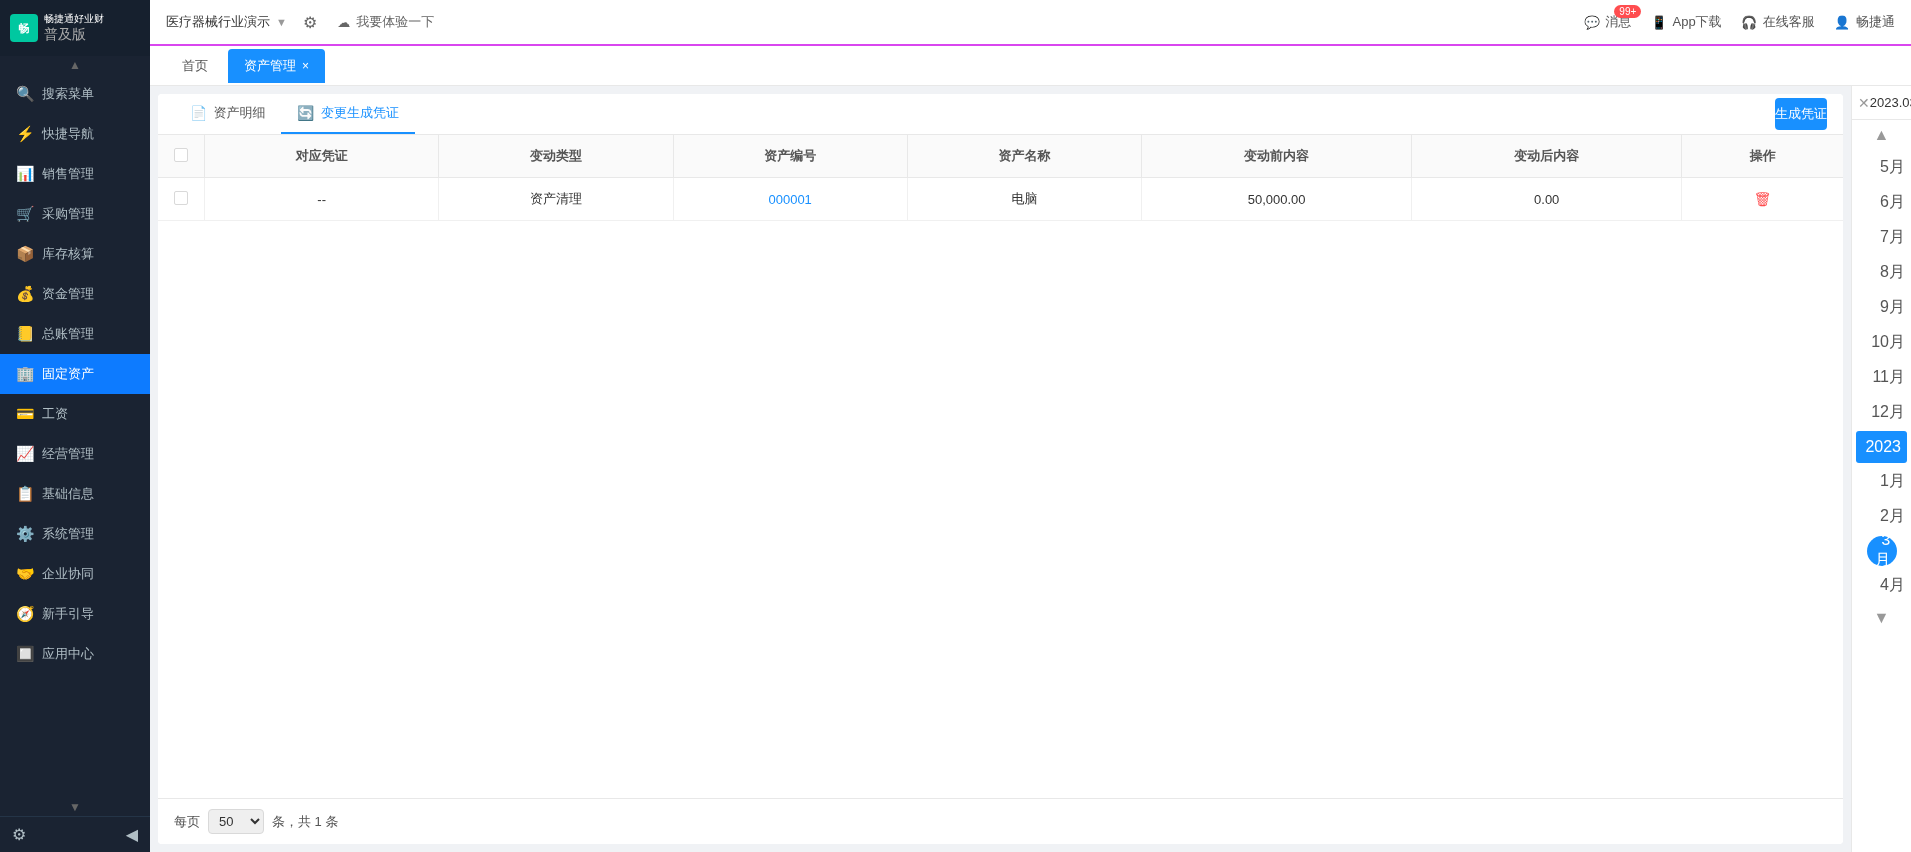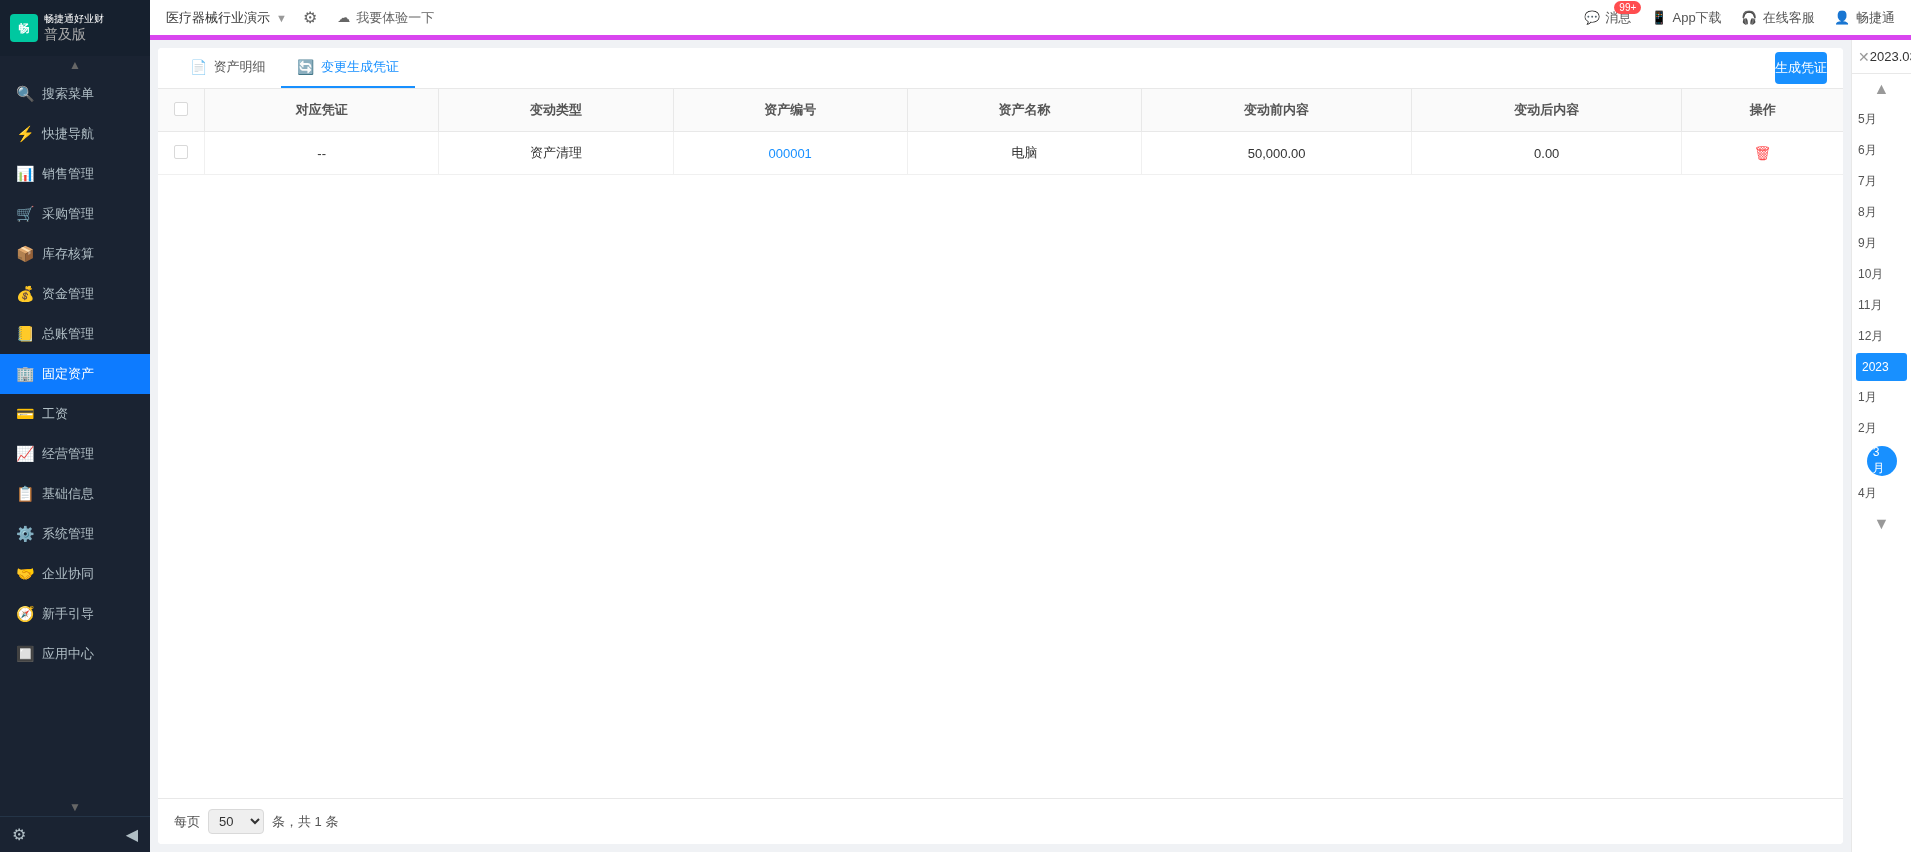--- a/index.html
+++ b/index.html
@@ -73,26 +73,26 @@
     .main {
       flex: 1;
       display: flex;
       flex-direction: column;
       min-width: 0;
       background: #f0f2f5;
     }
 
     
     .topbar {
-      height: 40px;
+      height: 46px;
       background: #fff;
       display: flex;
       align-items: center;
       padding: 0 16px;
-      border-bottom: 5px solid #d946ef;
+      border-bottom: 2px solid #d946ef;
       gap: 12px;
       flex-shrink: 0;
     }
     .topbar-company {
       display: flex;
       align-items: center;
       gap: 6px;
       color: #333;
       font-size: 13px;
       cursor: pointer;
@@ -308,22 +308,22 @@
     .right-panel-expand { cursor: pointer; color: #999; font-size: 14px; }
 
     .year-months {
       display: flex;
       flex-direction: column;
       overflow-y: auto;
       flex: 1;
     }
     .month-item {
       padding: 7px 6px;
-      font-size: 12px;
-      text-align: left;
+      font-size: 16px;
+      text-align: right;
       cursor: pointer;
       color: #555;
     }
     .month-item.active-year {
       background: #1890ff;
       color: #fff;
       border-radius: 3px;
       margin: 1px 4px;
     }
     .month-item.active-month {
@@ -459,20 +459,29 @@
         <span>🎧</span>
         <span>在线客服</span>
       </div>
       <div class="topbar-right-item">
         <span>👤</span>
         <span>畅捷通</span>
       </div>
     </div>
   </div>
 
+  <div class="tabs-bar">
+    <div class="tab-item">
+      <span>首页</span>
+    </div>
+    <div class="tab-item active">
+      <span>资产管理</span>
+      <span class="tab-close">×</span>
+    </div>
+  </div>
 
   <div class="content">
     <div class="page-content">
 
       <div class="sub-tabs">
         <div class="sub-tab">
           <span class="sub-tab-icon">📄</span>
           <span>资产明细</span>
         </div>
         <div class="sub-tab active">

